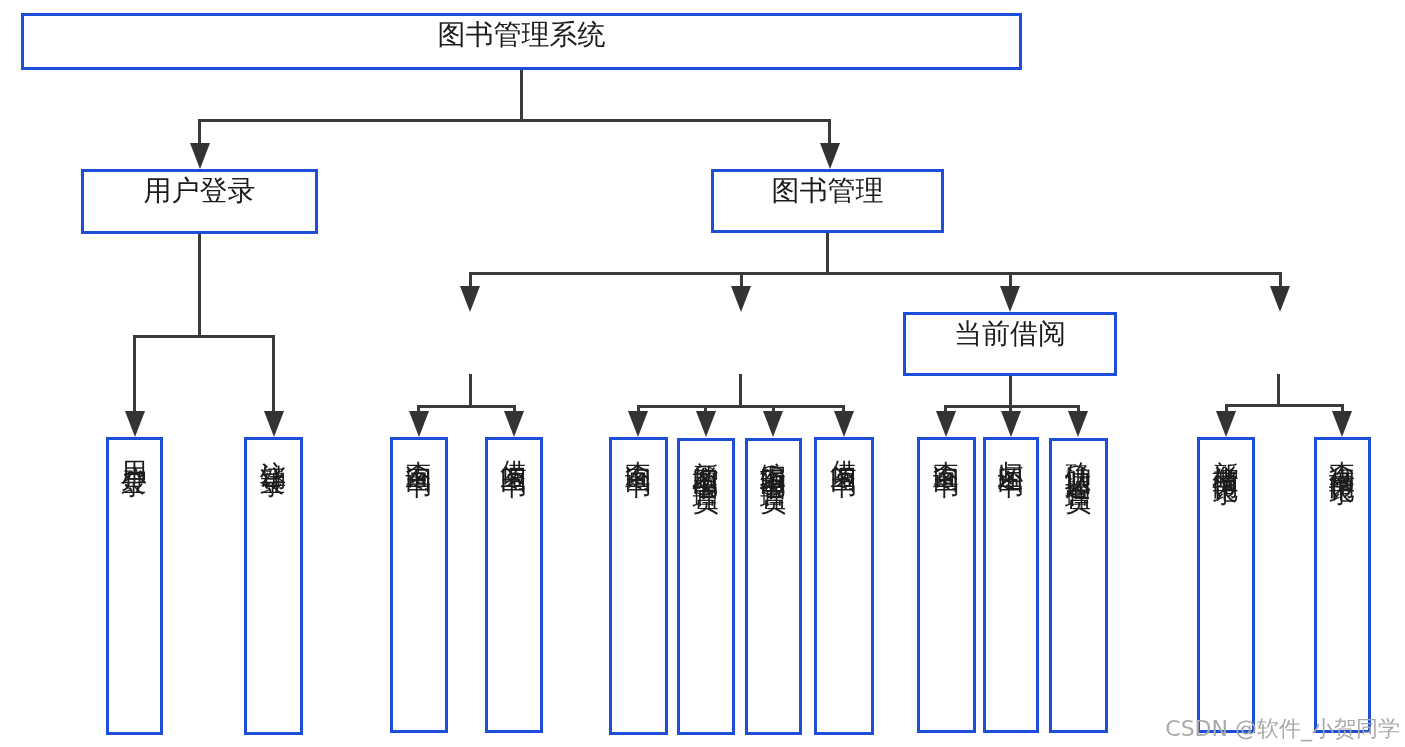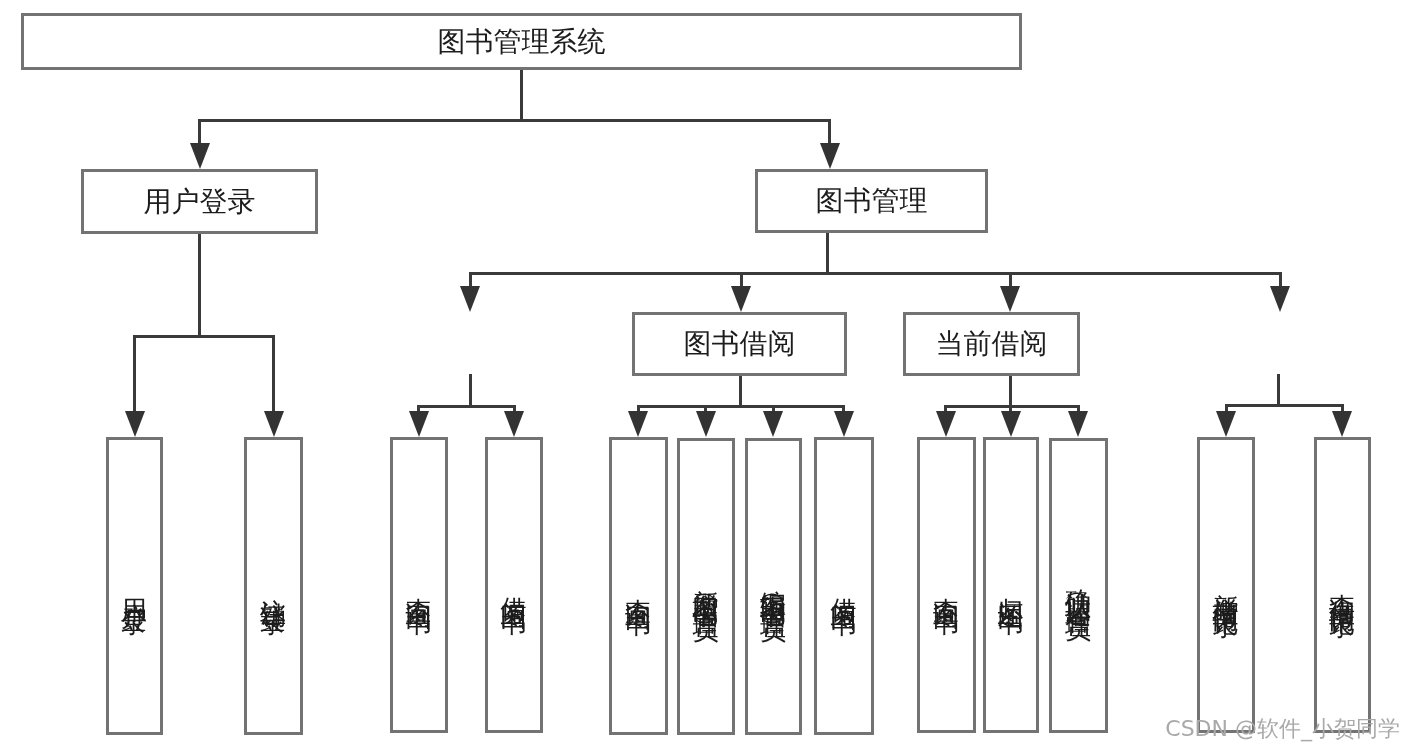--- a/index.html
+++ b/index.html
@@ -8,24 +8,24 @@
     width: 1405px;
     height: 747px;
     background: #ffffff;
     overflow: hidden;
     font-family: "DejaVu Sans", "Liberation Sans", sans-serif;
     color: #1c1c1c;
   }
   .box {
     position: absolute;
     background: #ffffff;
-    border: 3px solid #737373;
+    border: 3px solid #1d4ed8;
     box-sizing: border-box;
     display: flex;
-    align-items: center;
+    align-items: flex-start;
     justify-content: center;
     z-index: 2;
   }
   .hlabel { font-size: 28px; white-space: nowrap; }
   .vtext {
     writing-mode: vertical-rl;
     text-orientation: mixed;
     line-height: 1;
     letter-spacing: 4px;
     font-size: 26px;
@@ -115,28 +115,25 @@
   <div class="arrow" style="left:1216px;top:411px;"></div>
   <div class="arrow" style="left:1332px;top:411px;"></div>
 
   <div class="box" style="left:21px;top:13px;width:1001px;height:57px;">
     <span class="hlabel">图书管理系统</span>
   </div>
 
   <div class="box" style="left:81px;top:169px;width:237px;height:65px;">
     <span class="hlabel">用户登录</span>
   </div>
-  <div class="box" style="left:711px;top:169px;width:233px;height:64px;margin-left:44px;">
+  <div class="box" style="left:711px;top:169px;width:233px;height:64px;">
     <span class="hlabel">图书管理</span>
   </div>
 
-  <div class="box" style="left:632px;top:312px;width:215px;height:64px;">
-    <span class="hlabel">图书借阅</span>
-  </div>
-  <div class="box" style="left:903px;top:312px;width:177px;height:64px;">
+  <div class="box" style="left:903px;top:312px;width:214px;height:64px;">
     <span class="hlabel">当前借阅</span>
   </div>
 
   <div class="box" style="left:106px;top:437px;width:57px;height:298px;">
     <span class="vtext">用户登录</span>
   </div>
   <div class="box" style="left:244px;top:437px;width:59px;height:298px;">
     <span class="vtext">注销登录</span>
   </div>
   <div class="box" style="left:390px;top:437px;width:58px;height:296px;">

